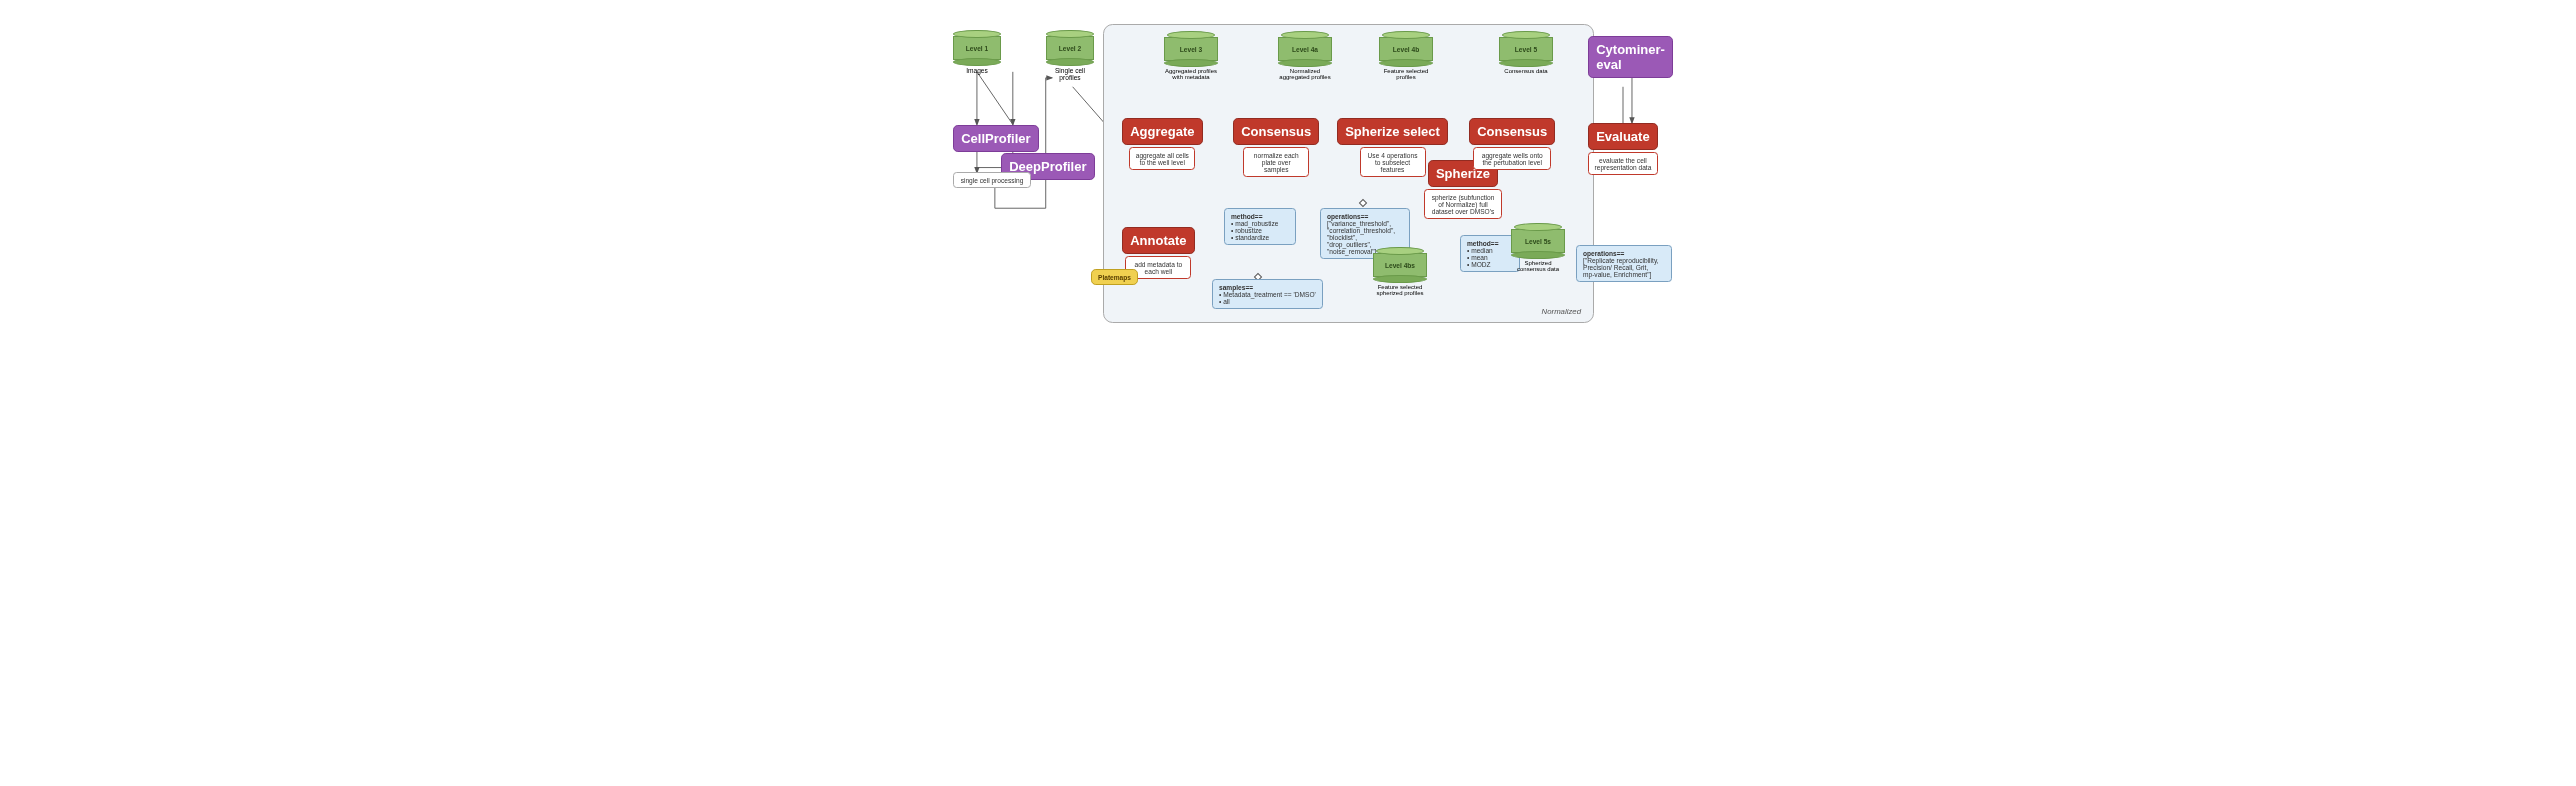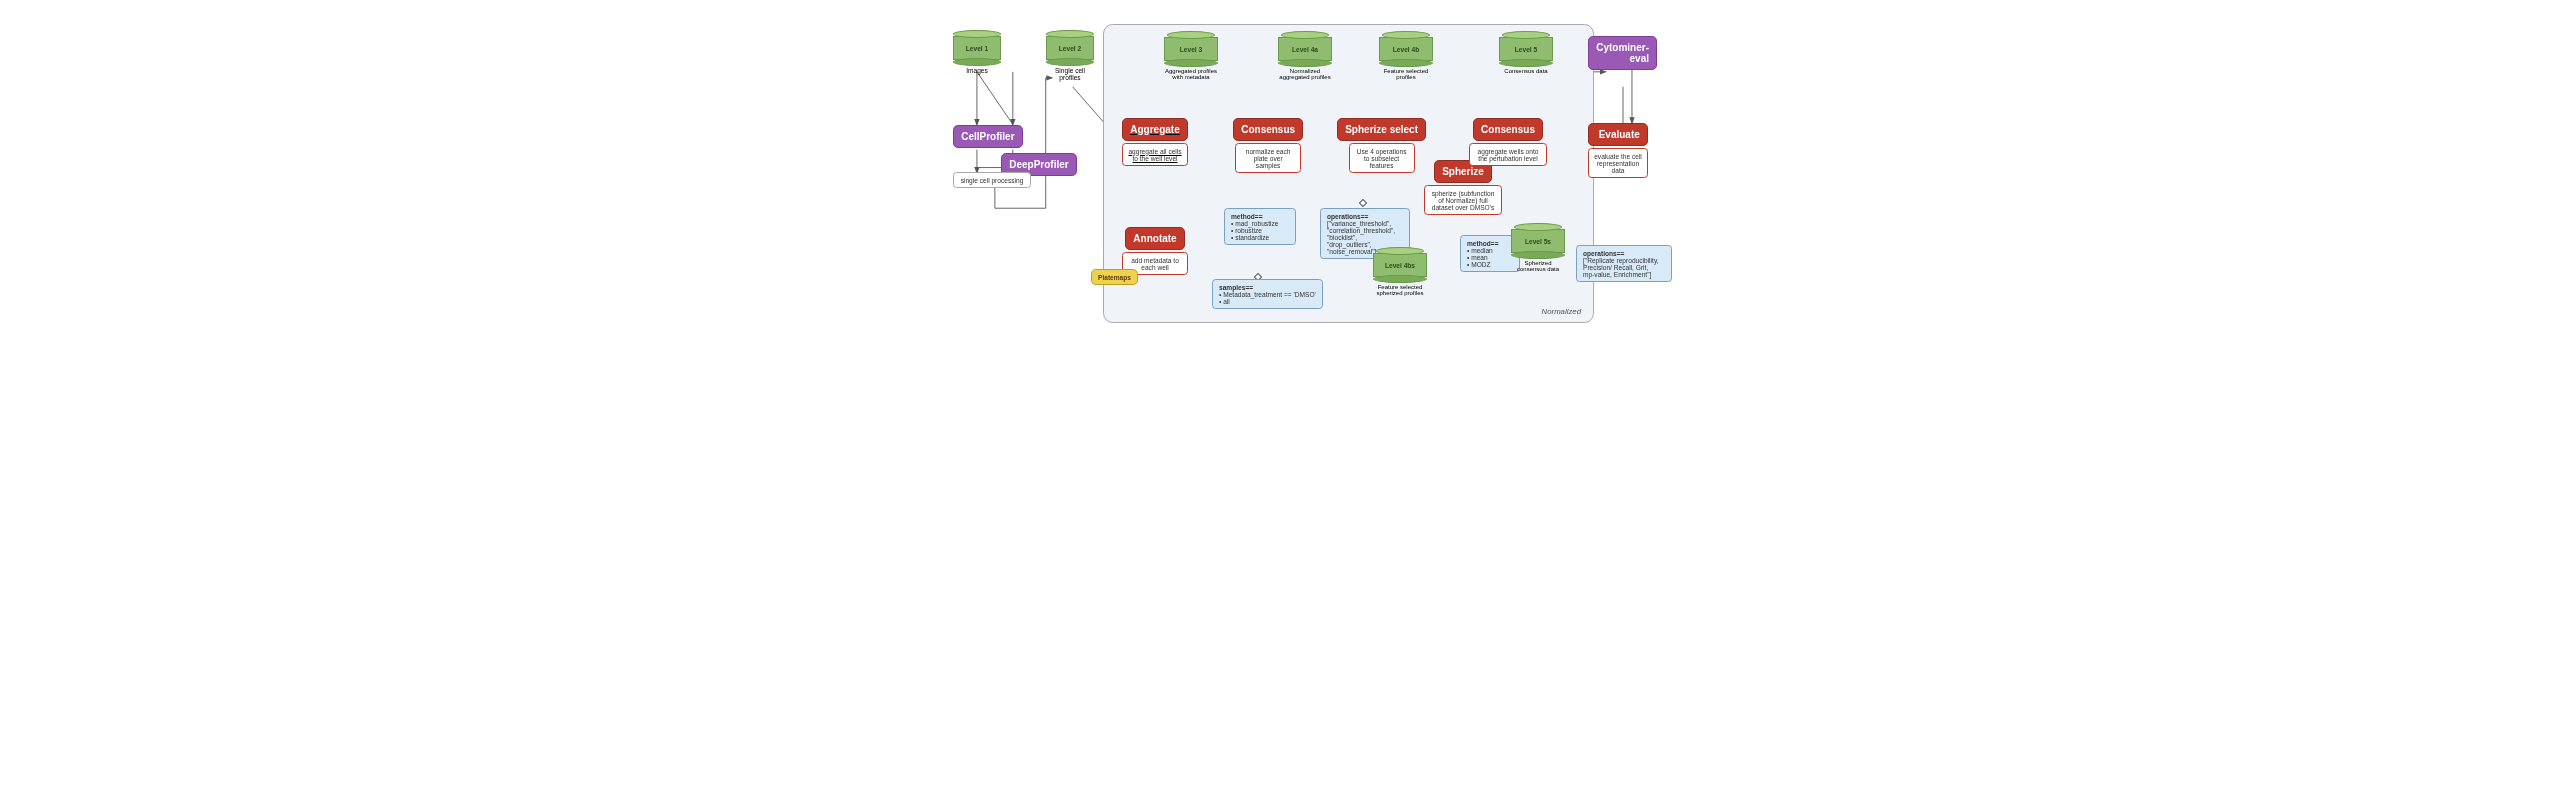--- a/index.html
+++ b/index.html
@@ -54,23 +54,23 @@
       border-radius: 50%;
       border: 1.2px solid #6a9a4a;
       background: #7aaa58;
       margin-top: -2.4px;
     }
 
     
     .proc-box {
       border-radius: 4.8px;
       padding: 4.8px 7.2px;
-      text-align: right;
+      text-align: left;
       font-weight: bold;
-      font-size: 10px;
+      font-size: 13px;
       min-width: 54px;
     }
     .proc-red {
       background: #c0392b;
       border: 1.2px solid #922b21;
       color: #fff;
     }
     .proc-purple {
       background: #9b59b6;
       border: 1.2px solid #7d3c98;
@@ -279,21 +279,21 @@
         <div class="cylinder-wrapper">
           <div class="cyl-top"></div>
           <div class="cyl-body" style="width:54px;">
             <span>Level 3</span>
           </div>
           <div class="cyl-bottom" style="width:54px;"></div>
         </div>
         <div style="font-size:6px; margin-top:1.2px; text-align:center; max-width:54px;">Aggregated profiles with metadata</div>
       </div>
 
-      <div class="node" style="left:18px; top:93px;text-decoration:underline;">
+      <div class="node" style="left:18px; top:93px;">
         <div class="proc-box proc-red">
           <span>Aggregate</span>
         </div>
         <div class="desc-box" style="border-color:#c0392b; margin-top:2.4px; max-width:66px;">
           <span>aggregate all cells to the well level</span>
         </div>
       </div>
 
       <div class="node" style="left:18px; top:174px;margin-top:28px;">
         <div class="proc-box proc-red">

